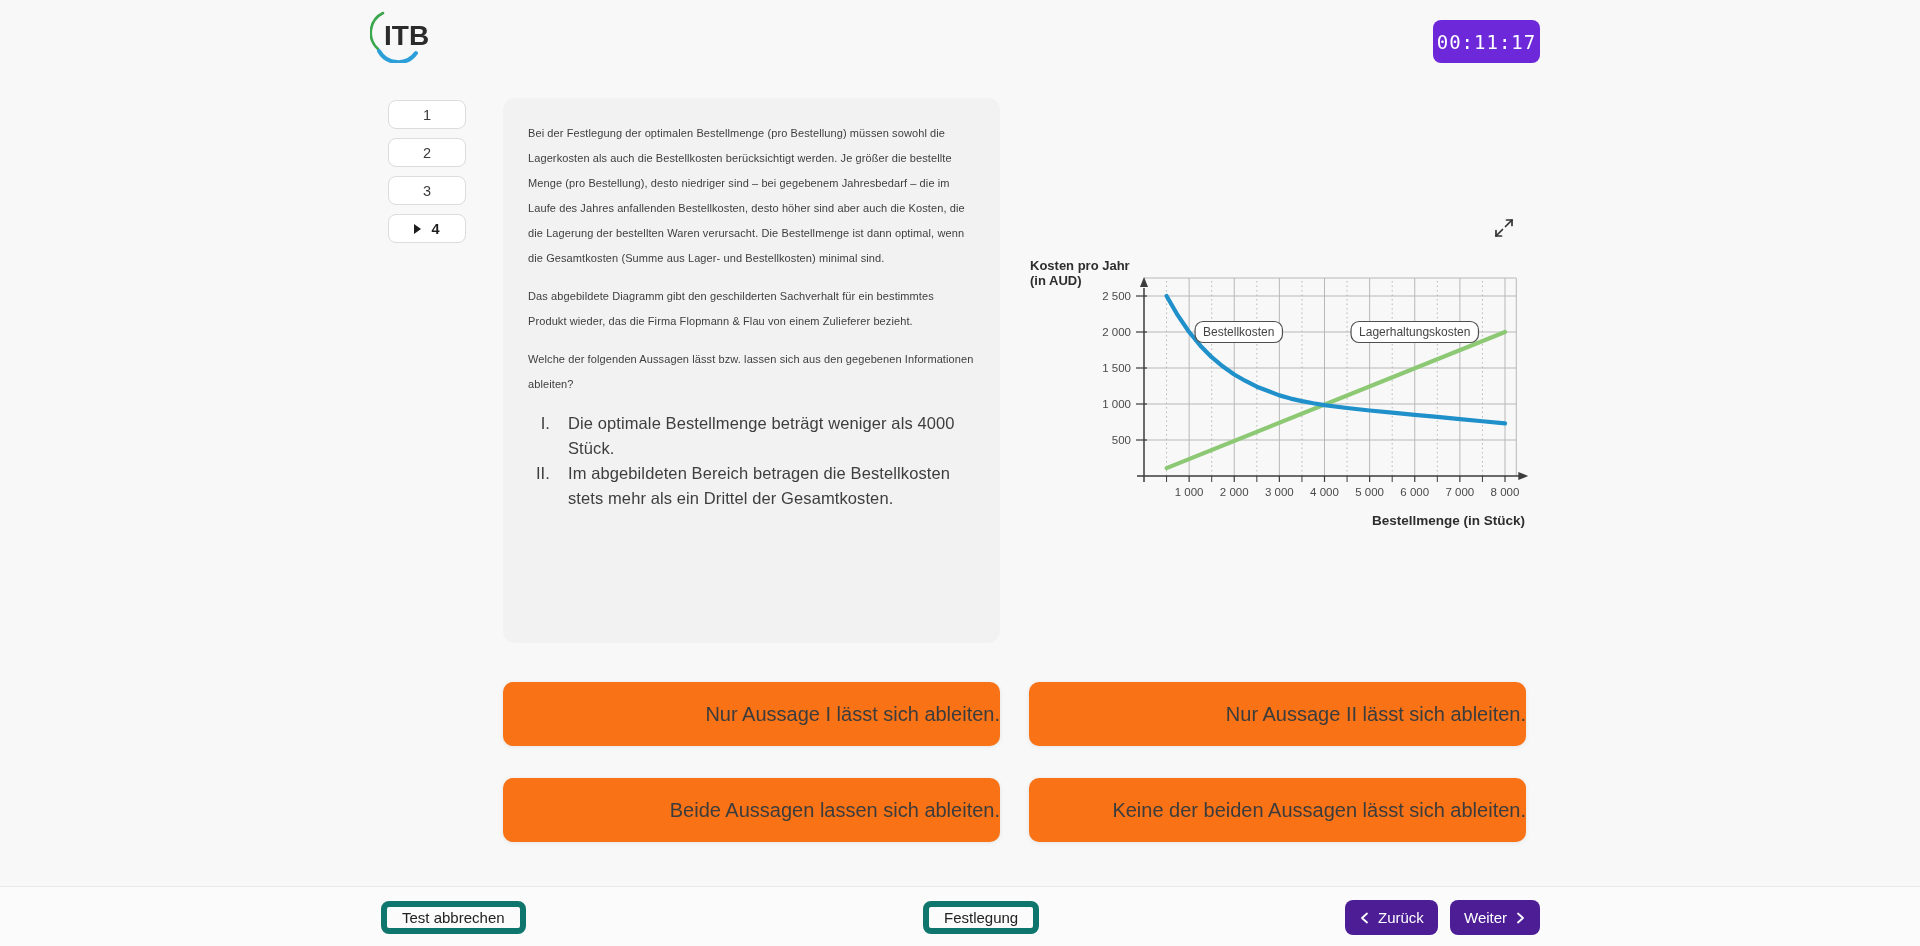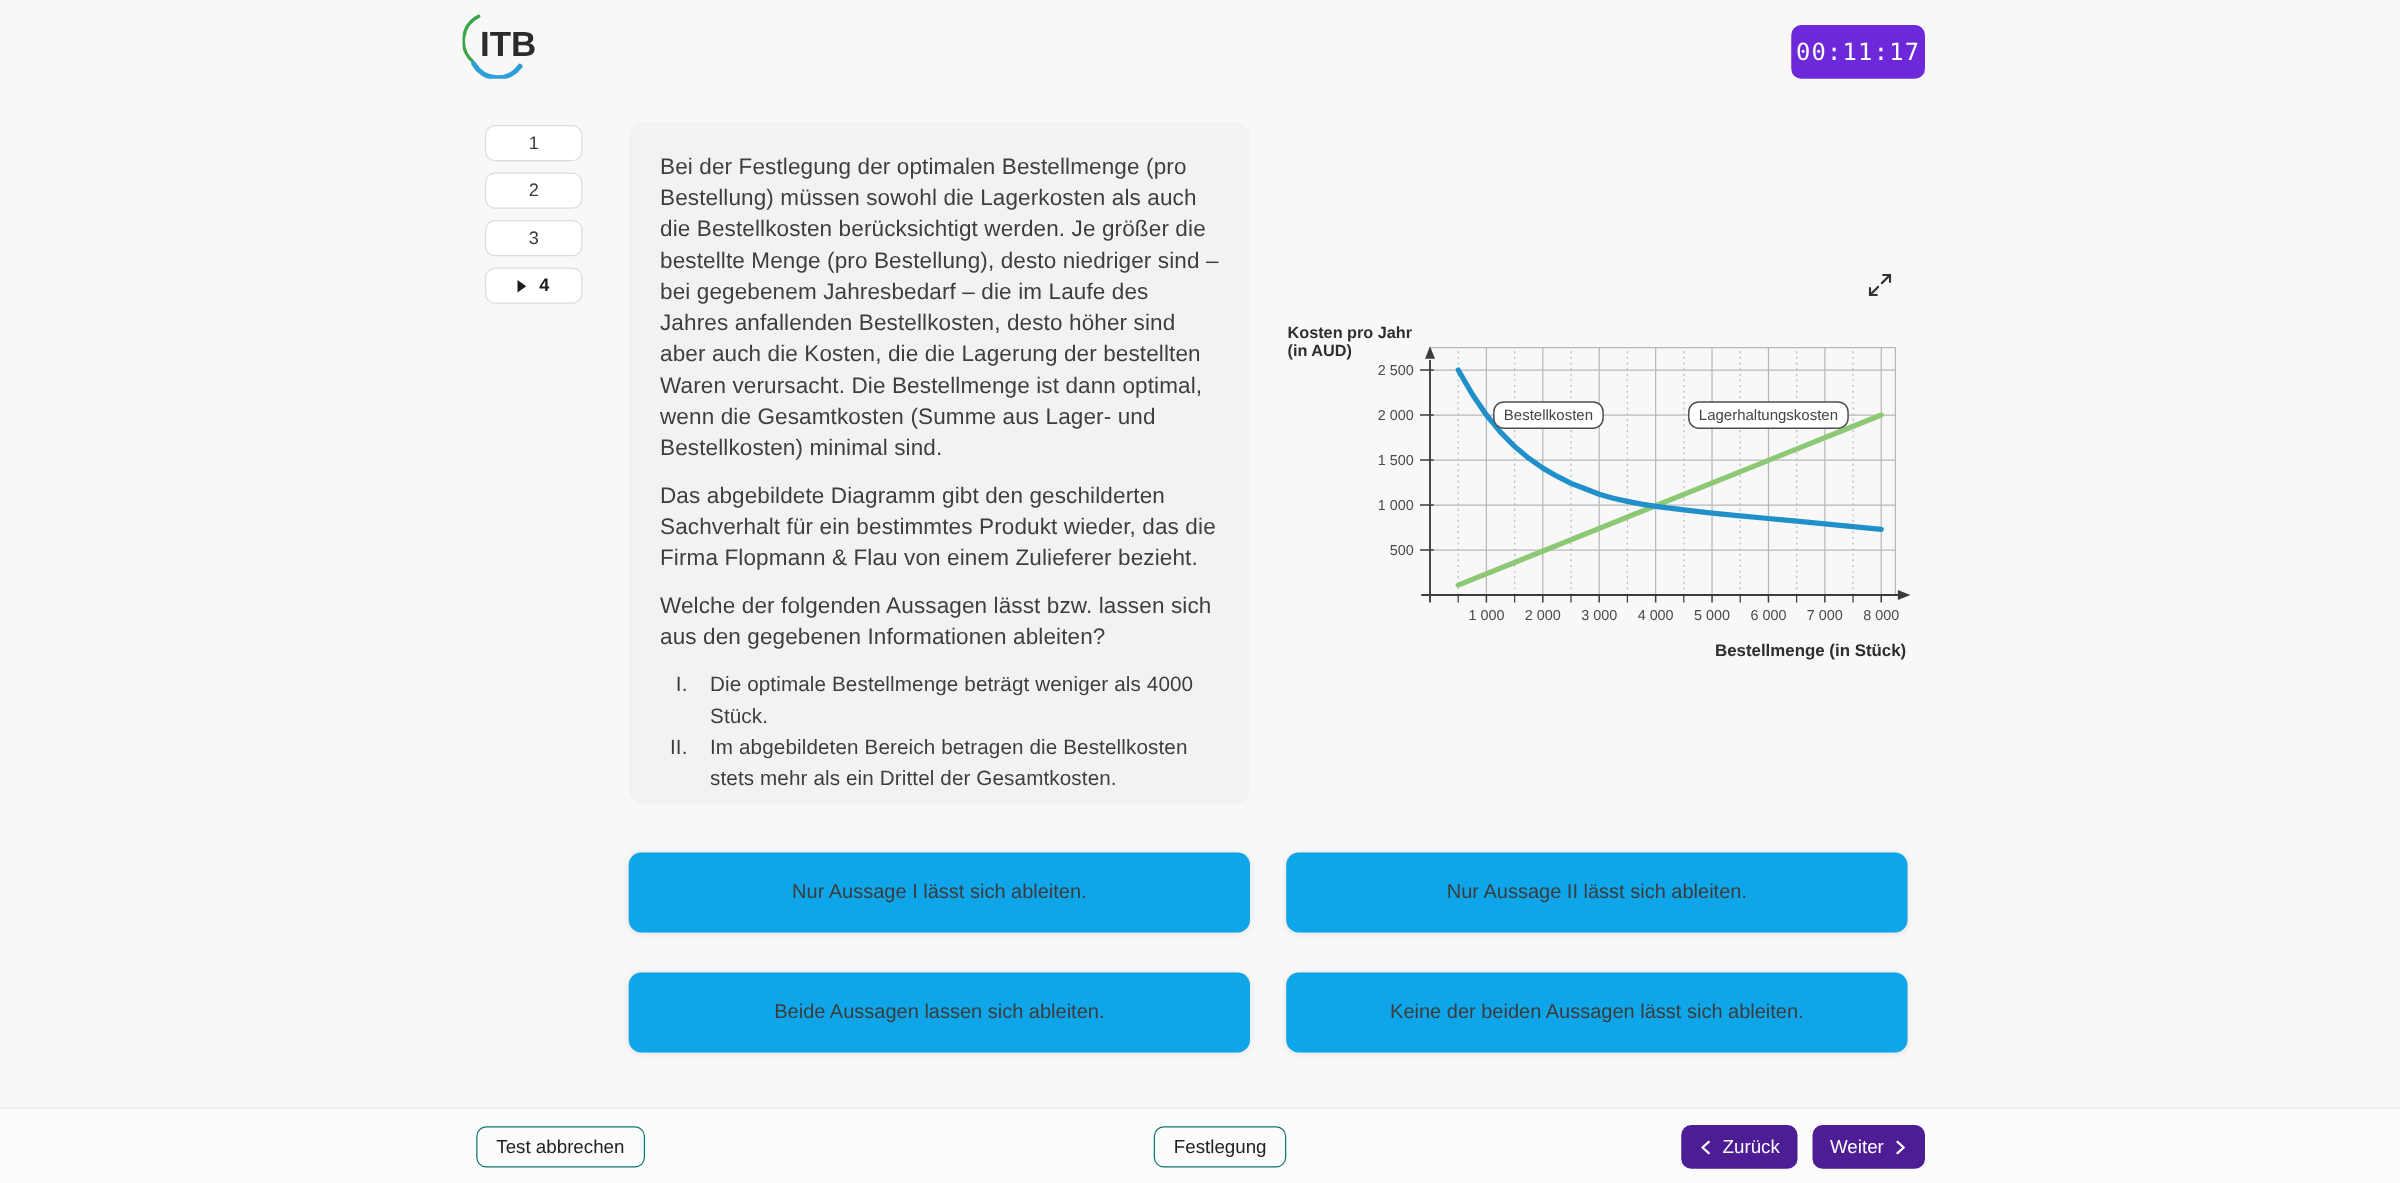--- a/index.html
+++ b/index.html
@@ -34,52 +34,52 @@
     width:0; height:0; border-left:7px solid #1d1d1d;
     border-top:5px solid transparent; border-bottom:5px solid transparent;
     display:inline-block;
   }
   
   .question-panel {
     position:absolute; left:503px; top:98px; width:497px; height:545px;
     background:#f2f2f2; border-radius:12px; padding:23px 25px; overflow:hidden;
   }
   .question-panel p {
-    font-size:18px; line-height:25px; letter-spacing:0.1px;
+    font-size:11px; line-height:25px; letter-spacing:0.1px;
     color:#3e3e3e; margin-bottom:13px;
   }
   .statements { margin-top:14px; }
   .statement { display:flex; font-size:16.5px; line-height:25px; letter-spacing:0.1px; color:#3e3e3e; }
   .statement .numeral { width:22px; text-align:right; flex:none; }
   .statement .stext { margin-left:18px; flex:1; }
   
   .chart-wrap { position:absolute; left:1029px; top:212px; width:502px; height:322px; }
   .chart-wrap svg.plot { position:absolute; left:0; top:0; }
   .ylabel { position:absolute; left:1px; top:46px; font-size:13px; font-weight:bold; color:#2e2e2e; line-height:15px; }
   .xlabel { position:absolute; left:196px; top:301px; width:300px; text-align:right; font-size:13.5px; font-weight:bold; color:#2e2e2e; }
   .expand-btn { position:absolute; left:460px; top:2px; width:30px; height:30px; cursor:pointer; background:transparent; border:none; }
   
   .answer-card {
-    position:absolute; width:497px; height:64px; background:#0ea5e9;
+    position:absolute; width:497px; height:64px; background:#f97316;
     border-radius:10px; box-shadow:0 1px 5px rgba(0,0,0,0.08), 0 0 1px rgba(0,0,0,0.05);
-    display:flex; align-items:center; justify-content:center;
-    font-size:16px; color:#3c3c3c; cursor:pointer; text-align:center;
+    display:flex; align-items:center; justify-content:flex-end;
+    font-size:20px; color:#3c3c3c; cursor:pointer; text-align:center;
   }
   #answer-1 { left:503px; top:682px; }
   #answer-2 { left:1029px; top:682px; }
   #answer-3 { left:503px; top:778px; }
   #answer-4 { left:1029px; top:778px; }
   
   .footer {
     position:absolute; left:0; top:886px; width:1920px; height:60px;
     background:#fbfbfb; border-top:1px solid #e9e9e9;
   }
   .btn-outline {
     position:absolute; top:14px; height:33px; padding:0 15px;
-    background:transparent; border:1px solid #0f766e; border-radius:8px;
+    background:transparent; border:6px solid #0f766e; border-radius:8px;
     font-family:"Liberation Sans", sans-serif; font-size:15px; color:#222222; cursor:pointer;
     display:flex; align-items:center; justify-content:center;
   }
   .btn-solid {
     position:absolute; top:13px; height:35px; padding:0 14px;
     background:#4c1d95; border:none; border-radius:8px;
     font-family:"Liberation Sans", sans-serif; font-size:15px; color:#ffffff; cursor:pointer;
     display:flex; align-items:center; justify-content:center; gap:8px;
   }
   #btn-cancel { left:381px; }

